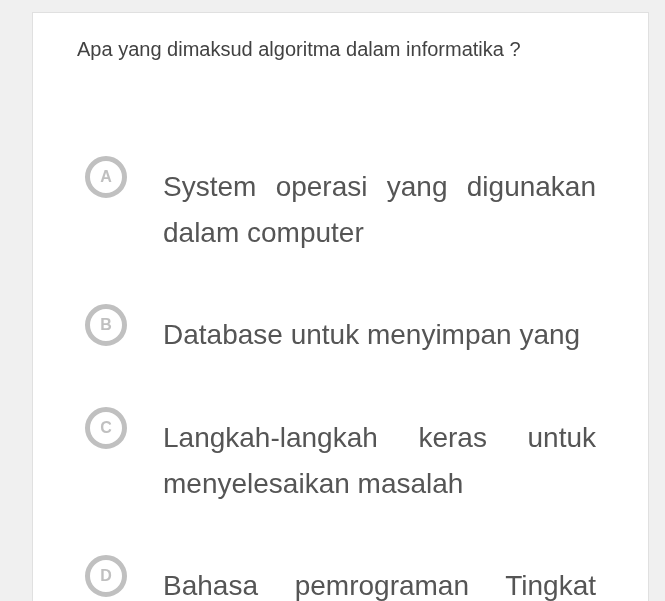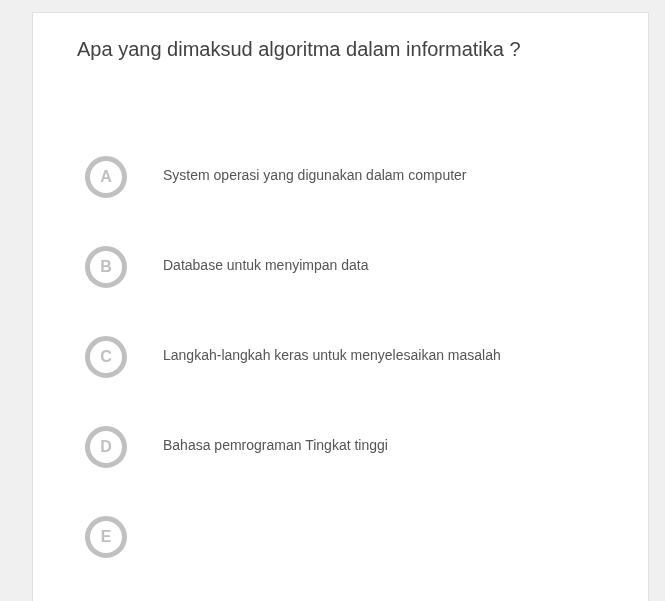--- a/index.html
+++ b/index.html
@@ -49,40 +49,40 @@
   align-items: center;
   justify-content: center;
   flex-shrink: 0;
   color: #c0c0c0;
   font-weight: 700;
   font-size: 16px;
   margin-top: -4px;
 }
 .option-text {
   color: #555;
-  font-size: 14px;
+  font-size: 28px;
   line-height: 1.65;
   text-align: justify;
   text-justify: inter-word;
   flex: 1;
 }
 </style>
 </head>
 <body>
 
 <div class="card">
   <div class="question">Apa yang dimaksud algoritma dalam informatika ?</div>
   <div class="options">
     <div class="option">
       <div class="badge">A</div>
       <div class="option-text">System operasi yang digunakan dalam computer</div>
     </div>
     <div class="option">
       <div class="badge">B</div>
-      <div class="option-text">Database untuk menyimpan data</div>
+      <div class="option-text">Database untuk menyimpan yang</div>
     </div>
     <div class="option">
       <div class="badge">C</div>
       <div class="option-text">Langkah-langkah keras untuk menyelesaikan masalah</div>
     </div>
     <div class="option">
       <div class="badge">D</div>
       <div class="option-text">Bahasa pemrograman Tingkat tinggi</div>
     </div>
     <div class="option">

